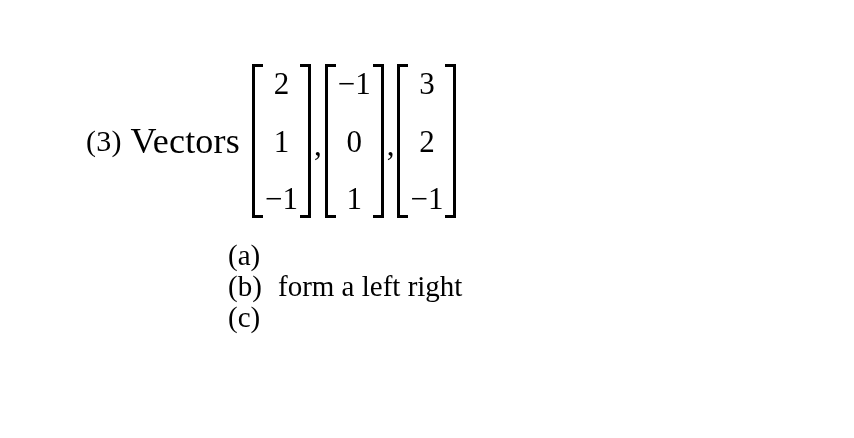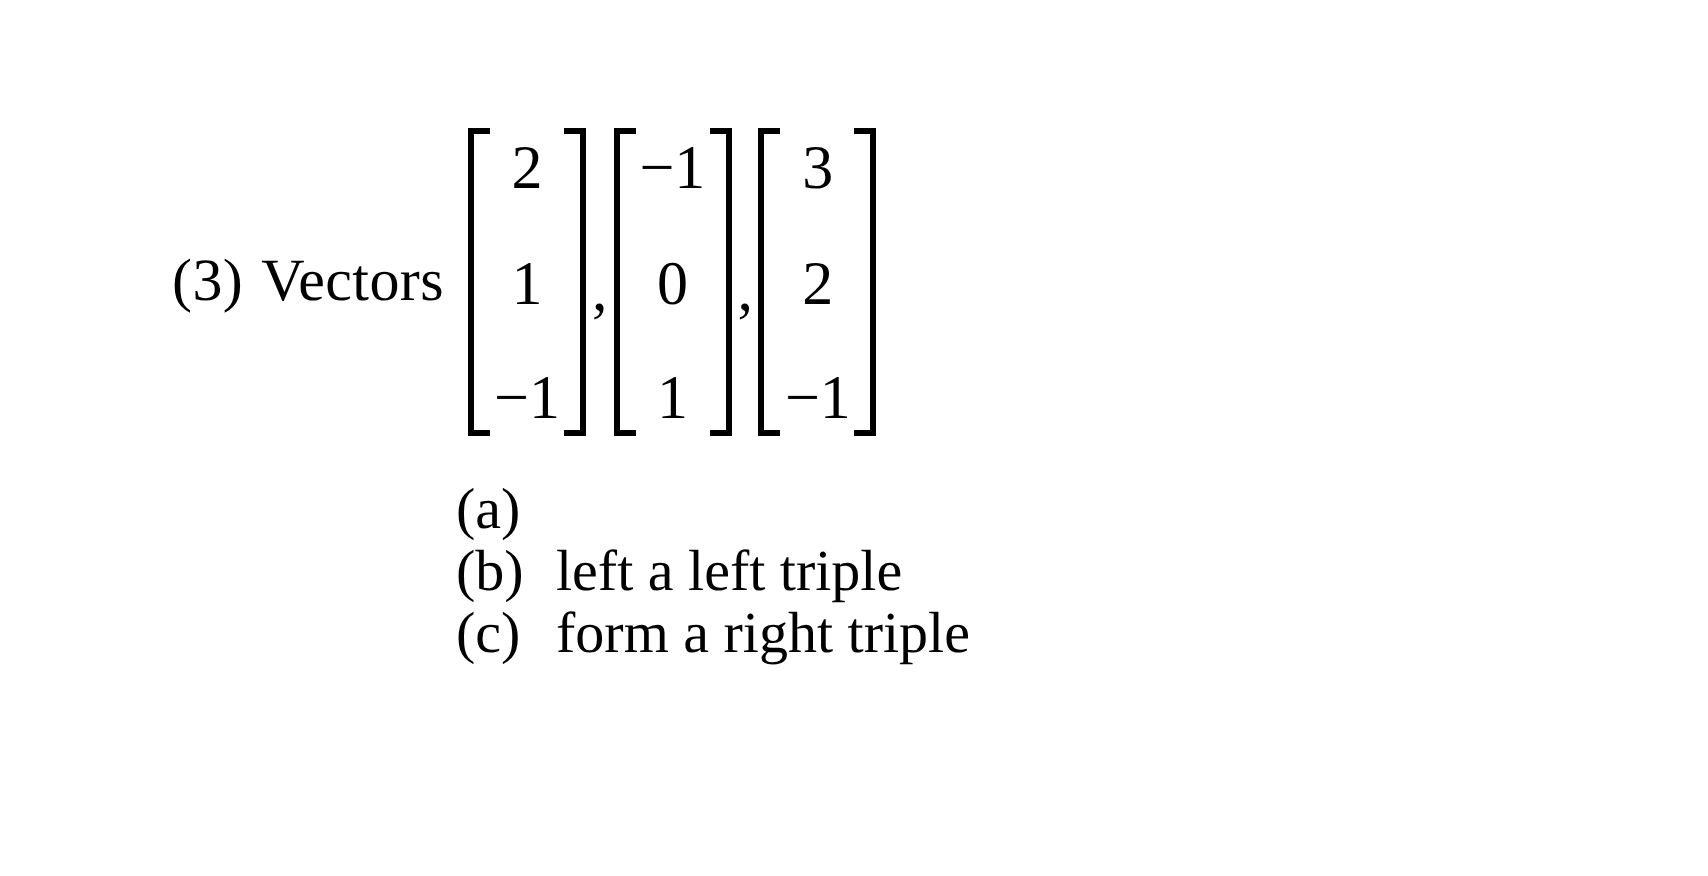--- a/index.html
+++ b/index.html
@@ -36,21 +36,21 @@
   }
 
   .q-number {
     font-size: 30px;
     line-height: 1;
     white-space: nowrap;
     letter-spacing: 0.2px;
   }
 
   .q-word {
-    font-size: 30px;
+    font-size: 36px;
     line-height: 1;
     white-space: nowrap;
     margin-left: 9px;
     letter-spacing: 0.2px;
   }
 
   
   .matrix-group {
     display: flex;
     flex-direction: row;
@@ -179,23 +179,22 @@
   </div>
 
   <div class="options">
 
     <div class="option">
       <span class="opt-label">(a)</span>
     </div>
 
     <div class="option">
       <span class="opt-label">(b)</span>
-      <span class="opt-text">left a left triple</span>
+      <span class="opt-text">form a left right</span>
     </div>
 
     <div class="option">
       <span class="opt-label">(c)</span>
-      <span class="opt-text">form a right triple</span>
     </div>
 
   </div>
 
 </div>
 
 </body></html>

